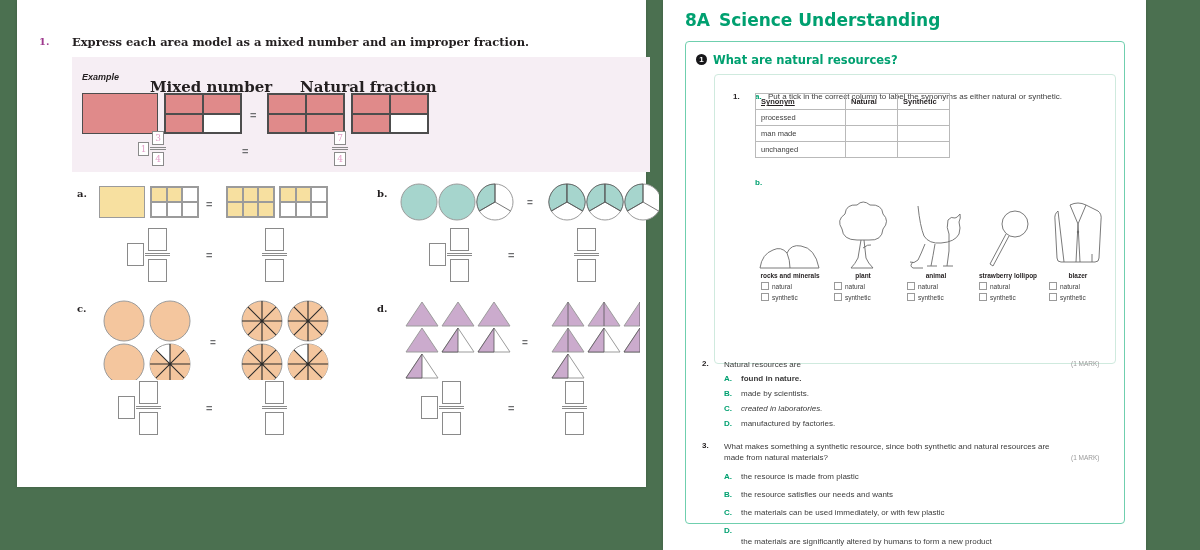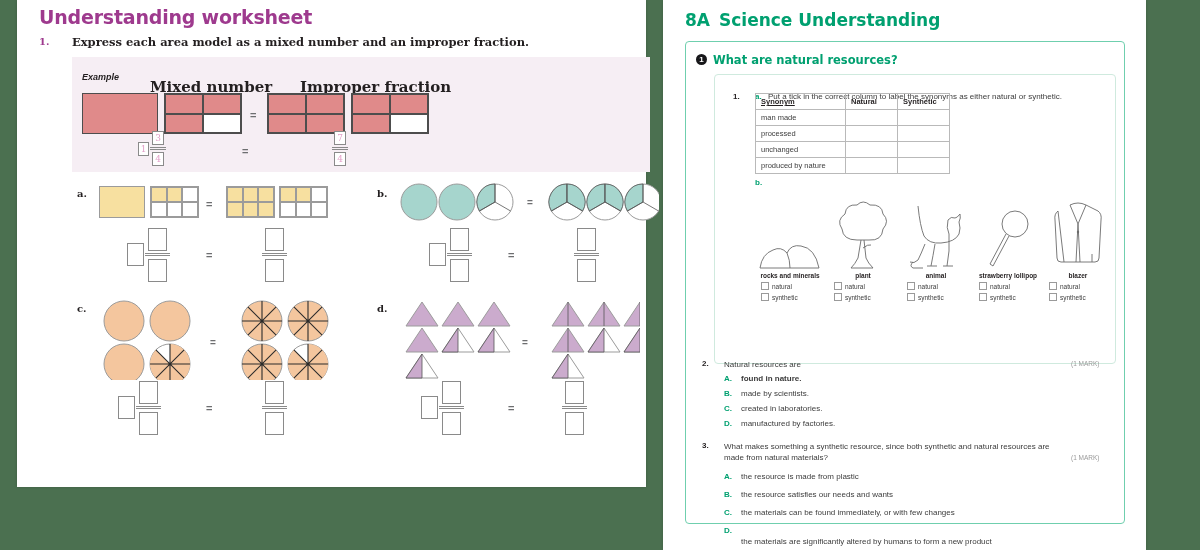--- a/index.html
+++ b/index.html
@@ -125,28 +125,27 @@
   .q-stem { position:absolute; font-size:8px; color:#3c3c3c; line-height:1.4; }
   .q-mark { position:absolute; font-size:6.5px; color:#9a9a9a; }
   .opt-letter { position:absolute; font-size:8px; font-weight:bold; color:#00a070; }
   .opt-text { position:absolute; font-size:8px; color:#3c3c3c; }
 </style>
 </head>
 <body>
 
 <div class="page-left">
 
-  <div class="wk-title">Understanding worksheet</div>
   <div class="q1-num">1.</div>
   <div class="q1-text">Express each area model as a mixed number and an improper fraction.</div>
 
   <div class="example-box">
     <div class="example-label">Example</div>
     <div class="ex-head mixed">Mixed number</div>
-    <div class="ex-head improper">Improper fraction</div>
+    <div class="ex-head improper">Natural fraction</div>
 
     <div>
 
       <div style="position:absolute;left:10px;top:36px;width:76px;height:41px;border:1px solid #4d4d4d;background:#e08a8a;"></div>
 
       <div class="cellgrid" style="left:92px;top:36px;position:absolute;grid-template-columns:1fr 1fr;grid-template-rows:1fr 1fr;width:78px;height:41px;">
         <i style="background:#e08a8a"></i>
           <i style="background:#e08a8a"></i>
         <i style="background:#e08a8a"></i>
           <i style="background:#fff"></i>
@@ -412,36 +411,31 @@
       <table class="syn">
         <thead>
             <tr>
           <th class="c-syn">Synonym</th>
           <th class="c-nat">Natural</th>
           <th class="c-synth">Synthetic</th>
         </tr>
           </thead>
         <tbody>
           <tr>
+              <td>processed</td>
+              <td></td>
+              <td></td>
+            </tr>
+          <tr>
               <td>man made</td>
               <td></td>
               <td></td>
             </tr>
           <tr>
-              <td>processed</td>
-              <td></td>
-              <td></td>
-            </tr>
-          <tr>
               <td>unchanged</td>
-              <td></td>
-              <td></td>
-            </tr>
-          <tr>
-              <td>produced by nature</td>
               <td></td>
               <td></td>
             </tr>
         </tbody>
       </table>
 
       <div class="sub-letter" style="left:40px;top:103px;">b.</div>
 
       <div class="img-col" style="left:38px;top:120px;">
         <div class="img-art">
@@ -540,33 +534,33 @@
     <div>
       <div class="q-num" style="left:16px;top:317px;">2.</div>
       <div class="q-stem" style="left:38px;top:317px;width:300px;">Natural resources are</div>
       <div class="q-mark" style="left:385px;top:318px;">(1 MARK)</div>
 
       <div class="opt-letter" style="left:38px;top:332px;">A.</div>
       <div class="opt-text" style="left:55px;top:332px;font-weight:bold;">found in nature.</div>
       <div class="opt-letter" style="left:38px;top:347px;">B.</div>
       <div class="opt-text" style="left:55px;top:347px;">made by scientists.</div>
       <div class="opt-letter" style="left:38px;top:362px;">C.</div>
-      <div class="opt-text" style="left:55px;top:362px;">created in laboratories.</div>
+      <div class="opt-text" style="left:55px;top:362px;font-style:italic;">created in laboratories.</div>
       <div class="opt-letter" style="left:38px;top:377px;">D.</div>
       <div class="opt-text" style="left:55px;top:377px;">manufactured by factories.</div>
     </div>
 
     <div>
       <div class="q-num" style="left:16px;top:399px;">3.</div>
       <div class="q-stem" style="left:38px;top:399px;width:345px;">What makes something a synthetic resource, since both synthetic and natural resources are made from natural materials?</div>
       <div class="q-mark" style="left:385px;top:412px;">(1 MARK)</div>
 
       <div class="opt-letter" style="left:38px;top:430px;">A.</div>
       <div class="opt-text" style="left:55px;top:430px;">the resource is made from plastic</div>
       <div class="opt-letter" style="left:38px;top:448px;">B.</div>
       <div class="opt-text" style="left:55px;top:448px;">the resource satisfies our needs and wants</div>
       <div class="opt-letter" style="left:38px;top:466px;">C.</div>
-      <div class="opt-text" style="left:55px;top:466px;">the materials can be found immediately, or with few changes</div>
+      <div class="opt-text" style="left:55px;top:466px;">the materials can be used immediately, or with few plastic</div>
       <div class="opt-letter" style="left:38px;top:484px;">D.</div>
       <div class="opt-text" style="left:55px;top:495px;">the materials are significantly altered by humans to form a new product</div>
     </div>
   </div>
 </div>
 
 </body></html>

